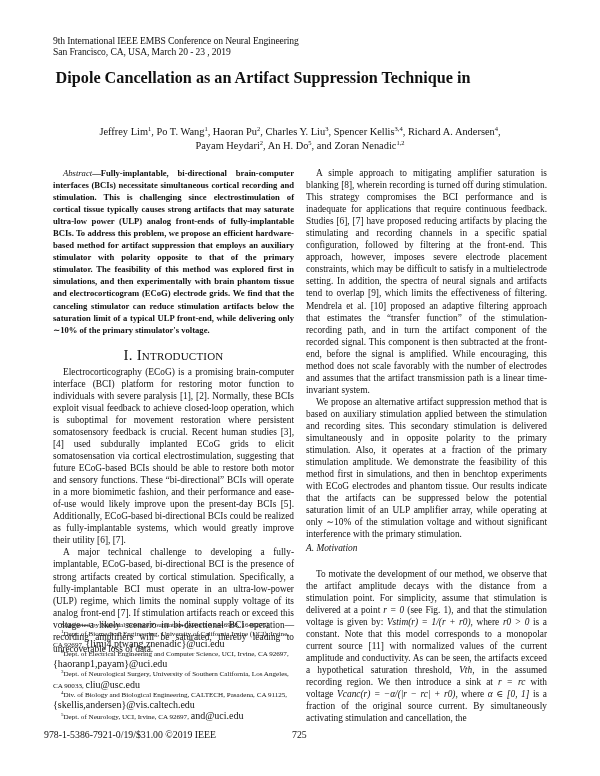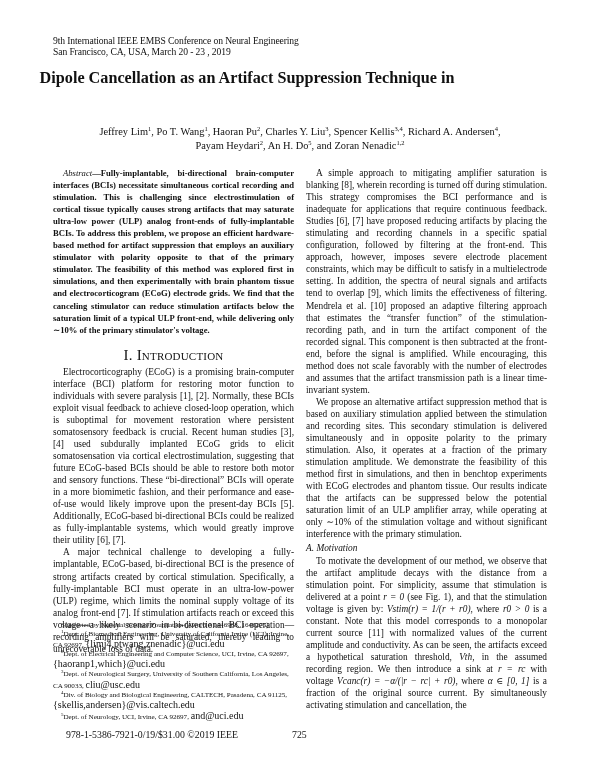--- a/index.html
+++ b/index.html
@@ -1,37 +1,37 @@
 <!DOCTYPE html>
 <html><head>
 <meta charset="utf-8">
 <style>
   html, body { margin: 0; padding: 0; background: #ffffff; }
   body { width: 600px; height: 776px; position: relative; overflow: hidden;
          font-family: "Liberation Serif", "DejaVu Serif", serif; color: #111; }
   .conf { position: absolute; left: 53px; top: 35px; font-size: 9.6px; line-height: 11px; letter-spacing: -0.1px; }
-  .title { position: absolute; left: 0; width: 494px; top: 68px; text-align: center;
+  .title { position: absolute; left: 16px; width: 494px; top: 68px; text-align: center;
            font-size: 16.2px; font-weight: bold; line-height: 20px; }
   .authors { position: absolute; left: 0; width: 600px; top: 125px; text-align: center;
              font-size: 10.4px; line-height: 14px; }
   .authors sup { font-size: 6.5px; vertical-align: 4px; line-height: 0; }
   .col { position: absolute; top: 167px; width: 241px; font-size: 9.35px; line-height: 12.05px; text-align: justify; }
   .col.left { left: 53px; }
   .col.right { left: 306px; }
   .col p { margin: 0; text-indent: 10px; }
   .abstract { font-weight: bold; font-size: 8.6px; line-height: 12.05px; }
   .abstract .lead { font-style: italic; font-weight: normal; }
   .sec-head { text-align: center; margin: 13px 0 5px 0; font-size: 15px; text-indent: 0; letter-spacing: 0.2px; }
   .sec-head .sc { font-variant: small-caps; }
-  .sub-head { font-style: italic; margin: 2px 0 0 0; text-indent: 0; }
+  .sub-head { font-style: italic; margin: 2px 0 13px 0; text-indent: 0; }
   .footnotes { position: absolute; left: 53px; top: 621px; width: 241px; font-size: 7.1px; line-height: 9.1px; text-align: left; }
   .footnotes p { margin: 0; text-indent: 8px; }
   .footnotes sup { font-size: 5px; vertical-align: 3px; line-height: 0; }
   .mono { font-family: Liberation Serif, serif; font-size: 10px; }
-  .bottom-left { position: absolute; left: 66px; top: 729px; font-size: 9.8px; }
+  .bottom-left { position: absolute; left: 44px; top: 729px; font-size: 9.8px; }
   .page-num { position: absolute; left: 292px; top: 729px; font-size: 9.8px; }
   i.m { font-style: italic; }
 </style>
 </head>
 <body>
 
 <div class="conf">
   <div>9th International IEEE EMBS Conference on Neural Engineering</div>
   <div>San Francisco, CA, USA, March 20 - 23 , 2019</div>
 </div>
@@ -61,21 +61,21 @@
 
   <div class="sec-head"><span>I. </span><span class="sc">Introduction</span></div>
 
   <p>Electrocorticography (ECoG) is a promising brain-computer interface (BCI) platform for restoring motor function to individuals with severe paralysis [1], [2]. Normally, these BCIs exploit visual feedback to achieve closed-loop operation, which is suboptimal for movement restoration where persistent somatosensory feedback is crucial. Recent human studies [3], [4] used subdurally implanted ECoG grids to elicit somatosensation via cortical electrostimulation, suggesting that future ECoG-based BCIs should be able to restore both motor and sensory functions. These “bi-directional” BCIs will operate in a more biomimetic fashion, and their performance and ease-of-use would likely improve upon the present-day BCIs [5]. Additionally, ECoG-based bi-directional BCIs could be realized as fully-implantable systems, which would greatly improve their utility [6], [7].</p>
   <p>A major technical challenge to developing a fully-implantable, ECoG-based, bi-directional BCI is the presence of strong artifacts created by cortical stimulation. Specifically, a fully-implantable BCI must operate in an ultra-low-power (ULP) regime, which limits the nominal supply voltage of its analog front-end [7]. If stimulation artifacts reach or exceed this voltage—a likely scenario in bi-directional BCI operation—recording amplifiers will be saturated, thereby leading to unrecoverable loss of data.</p>
 </div>
 
 <div class="footnotes">
   <p>Supported by National Science Foundation (Award # 1446908, 1646275)</p>
   <p><sup>1</sup><span>Dept. of Biomedical Engineering, University of California Irvine (UCI), Irvine, CA 92697, </span><span class="mono">{limj4,ptwang,znenadic}@uci.edu</span></p>
-  <p><sup>2</sup><span>Dept. of Electrical Engineering and Computer Science, UCI, Irvine, CA 92697, </span><span class="mono">{haoranp1,which}@uci.edu</span></p>
+  <p><sup>2</sup><span>Dept. of Electrical Engineering and Computer Science, UCI, Irvine, CA 92697, </span><span class="mono">{haoranp1,payam}@uci.edu</span></p>
   <p><sup>3</sup><span>Dept. of Neurological Surgery, University of Southern California, Los Angeles, CA 90033, </span><span class="mono">cliu@usc.edu</span></p>
   <p><sup>4</sup><span>Div. of Biology and Biological Engineering, CALTECH, Pasadena, CA 91125, </span><span class="mono">{skellis,andersen}@vis.caltech.edu</span></p>
   <p><sup>5</sup><span>Dept. of Neurology, UCI, Irvine, CA 92697, </span><span class="mono">and@uci.edu</span></p>
 </div>
 
 <div class="col right">
   <p>A simple approach to mitigating amplifier saturation is blanking [8], wherein recording is turned off during stimulation. This strategy compromises the BCI performance and is inadequate for applications that require continuous feedback. Studies [6], [7] have proposed reducing artifacts by placing the stimulating and recording channels in a specific spatial configuration, followed by filtering at the front-end. This approach, however, imposes severe electrode placement constraints, which may be difficult to satisfy in a multielectrode setting. In addition, the spectra of neural signals and artifacts tend to overlap [9], which limits the effectiveness of filtering. Mendrela et al. [10] proposed an adaptive filtering approach that estimates the “transfer function” of the stimulation-recording path, and in turn the artifact component of the recorded signal. This component is then subtracted at the front-end, before the signal is amplified. While encouraging, this method does not scale favorably with the number of electrodes and assumes that the artifact transmission path is a linear time-invariant system.</p>
   <p>We propose an alternative artifact suppression method that is based on auxiliary stimulation applied between the stimulation and recording sites. This secondary stimulation is delivered simultaneously and in opposite polarity to the primary stimulation. Also, it operates at a fraction of the primary stimulation amplitude. We demonstrate the feasibility of this method first in simulations, and then in benchtop experiments with ECoG electrodes and phantom tissue. Our results indicate that the artifacts can be suppressed below the potential saturation limit of an ULP amplifier array, while operating at only ∼10% of the stimulation voltage and without significant interference with the primary stimulation.</p>
 
   <div class="sub-head">A. Motivation</div>

